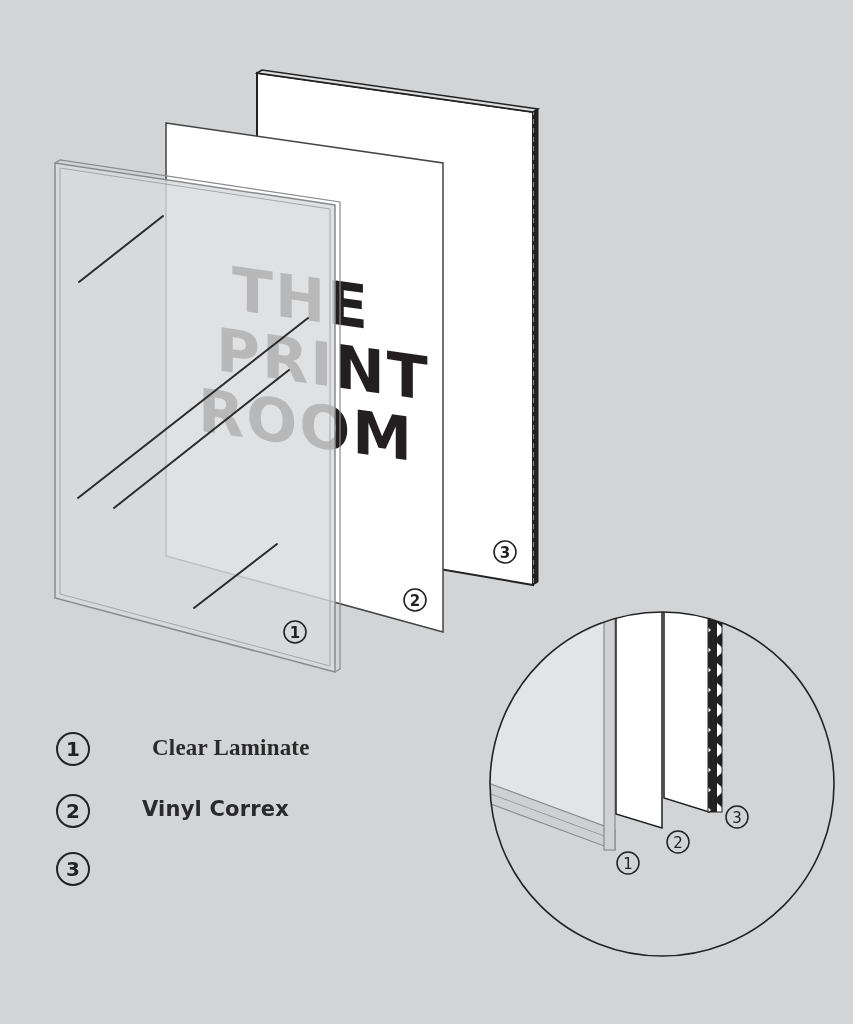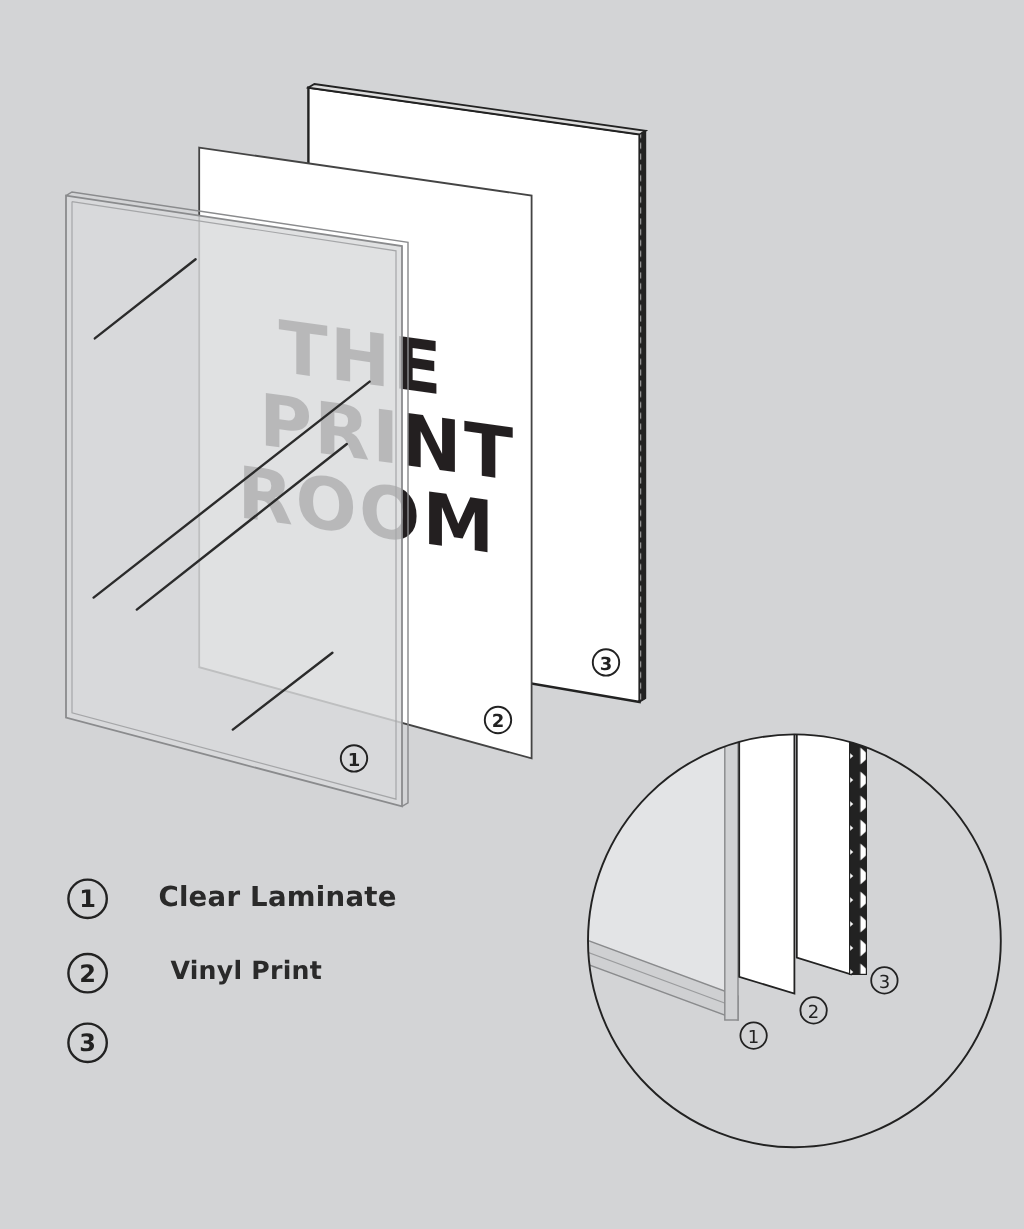--- a/index.html
+++ b/index.html
@@ -124,23 +124,23 @@
       <g>
         <circle cx="737" cy="817" r="11" fill="none" stroke="#222" stroke-width="1.5"></circle>
         <text x="737" y="823" text-anchor="middle" font-family="DejaVu Sans, sans-serif" font-size="15" fill="#222">3</text>
       </g>
     </g>
   </svg>
 
   <div class="legend">
     <div class="legend-item" style="top:0px;">
       <div class="legend-num">1</div>
-      <div class="legend-label" style="left:76px;">Clear Laminate</div>
+      <div class="legend-label" style="left:96px;font-family:Liberation Serif, serif;">Clear Laminate</div>
     </div>
     <div class="legend-item" style="top:62px;">
       <div class="legend-num">2</div>
-      <div class="legend-label" style="left:86px; font-size:21px;">Vinyl Print</div>
+      <div class="legend-label" style="left:86px; font-size:21px;">Vinyl Correx</div>
     </div>
     <div class="legend-item" style="top:120px;">
       <div class="legend-num">3</div>
     </div>
   </div>
 </div>
 
 </body></html>

